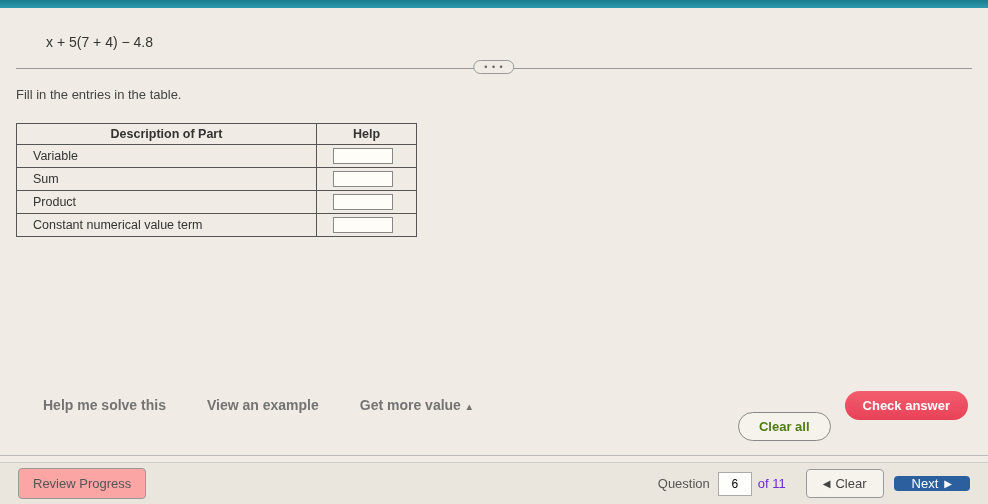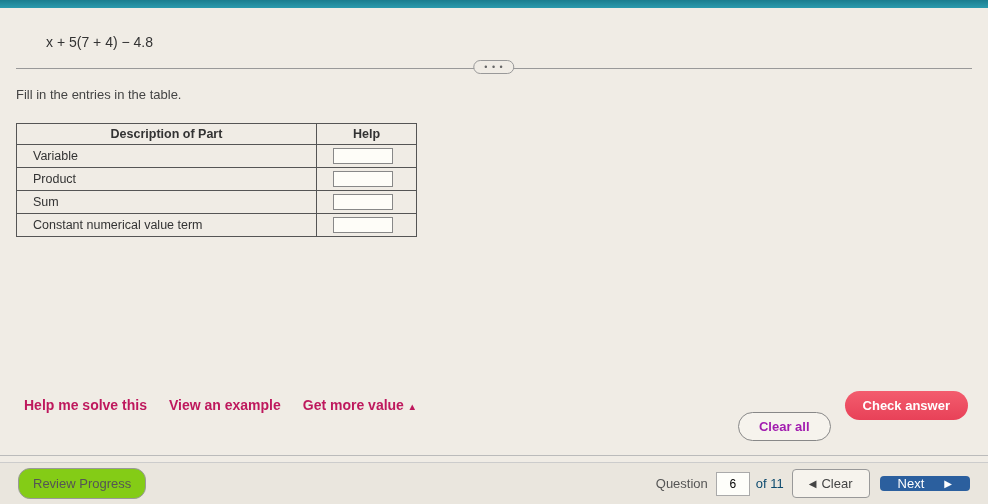--- a/index.html
+++ b/index.html
@@ -96,32 +96,33 @@
       position: absolute;
       bottom: 48px;
       left: 0;
       right: 0;
       padding: 0 20px 14px 24px;
       display: flex;
       align-items: center;
       border-bottom: 1px solid #bbb;
     }
     .help-link {
-      color: #be185d;
+      color: #737373;
       font-weight: bold;
       font-size: 14px;
       margin-right: 22px;
       cursor: pointer;
+      margin-left: 19px;
     }
     .help-link .caret { font-size: 10px; margin-left: 2px; }
     .spacer { flex: 1; }
     .btn-clear {
       border: 1.5px solid #888;
       background: #f6f3ed;
-      color: #a21caf;
+      color: #4d7c0f;
       border-radius: 18px;
       padding: 6px 20px;
       font-size: 13px;
       font-weight: bold;
       cursor: pointer;
       margin-right: 14px;
       margin-top: 43px;
     }
     .btn-check {
       border: none;
@@ -141,45 +142,45 @@
       right: 0;
       height: 42px;
       background: #eae6de;
       border-top: 1px solid #ccc;
       display: flex;
       align-items: center;
       padding: 0 18px;
     }
     .btn-review {
       border: 1.5px solid #999;
-      background: #84cc16;
+      background: #fca5a5;
       color: #555;
-      border-radius: 12px;
+      border-radius: 4px;
       padding: 7px 14px;
       font-size: 13px;
       cursor: pointer;
     }
     .q-label {
       font-size: 13px;
       color: #555;
       margin-right: 8px;
     }
     .q-input {
       width: 34px;
       height: 24px;
       border: 1px solid #aaa;
       text-align: center;
       font-size: 12px;
       margin-right: 6px;
       background: #fefefa;
     }
     .q-of {
       font-size: 13px;
-      color: #0c4a6e;
-      margin-right: 8px;
+      color: #6d28d9;
+      margin-right: 20px;
     }
     .btn-nav {
       border: 1.5px solid #999;
       background: #f6f3ed;
       color: #444;
       border-radius: 4px;
       padding: 6px 16px;
       font-size: 13px;
       cursor: pointer;
       display: inline-flex;
@@ -190,21 +191,21 @@
       border: none;
       background: #2b5f9e;
       color: #fff;
       border-radius: 4px;
       padding: 0 18px;
       font-size: 13px;
       cursor: pointer;
       margin-left: 10px;
       display: inline-flex;
       align-items: center;
-      gap: 20px;
+      gap: 6px;
     }
     .tri-left, .tri-right { font-size: 10px; }
   </style>
 </head>
 <body>
 
 <div class="top-bar"></div>
 
 <div class="content">
   <p class="expression">x + 5(7 + 4) − 4.8</p>
@@ -222,25 +223,25 @@
         <th>Description of Part</th>
         <th>Help</th>
       </tr>
     </thead>
     <tbody>
       <tr>
         <td>Variable</td>
         <td class="part-input-cell"><input class="part-input" value="" style=""></td>
       </tr>
       <tr>
+        <td>Sum</td>
+        <td class="part-input-cell"><input class="part-input" value="" style=""></td>
+      </tr>
+      <tr>
         <td>Product</td>
-        <td class="part-input-cell"><input class="part-input" value="" style=""></td>
-      </tr>
-      <tr>
-        <td>Sum</td>
         <td class="part-input-cell"><input class="part-input" value="" style=""></td>
       </tr>
       <tr>
         <td>Constant numerical value term</td>
         <td class="part-input-cell"><input class="part-input" value="" style=""></td>
       </tr>
     </tbody>
   </table>
 </div>
 

